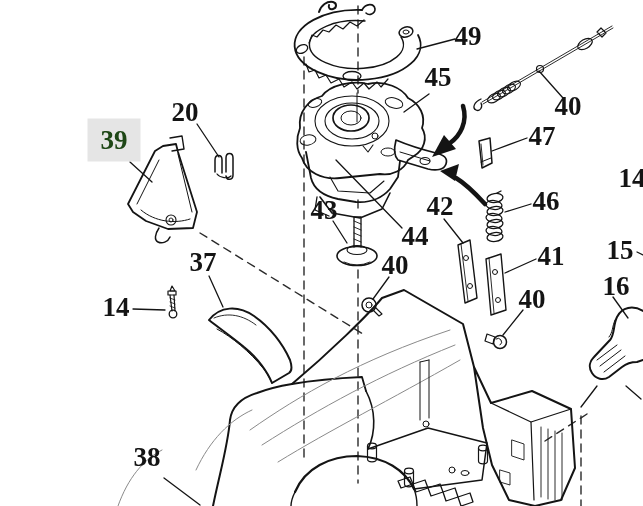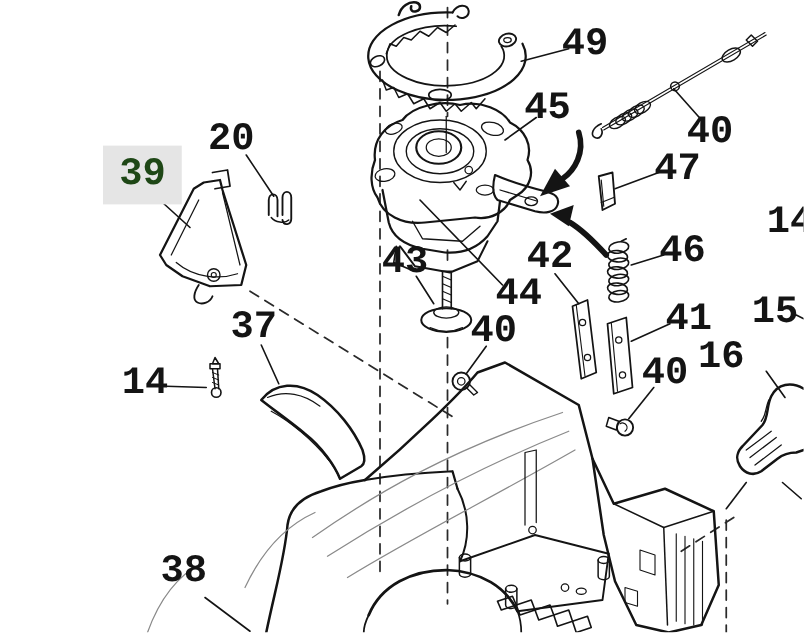--- a/index.html
+++ b/index.html
@@ -3,22 +3,22 @@
 <meta charset="utf-8">
 <style>
   html,body { margin:0; padding:0; background:#ffffff; }
   .stage {
     position:relative; width:643px; height:506px; background:#ffffff;
     overflow:hidden; font-family:"Liberation Sans", sans-serif;
   }
   .stage svg { position:absolute; left:0; top:0; }
   .plabel {
     position:absolute; transform:translate(-50%,-50%);
-    font-family:Liberation Mono, monospace;
-    font-weight:bold; font-size:31px; line-height:1; color:#141414;
+    font-family:Liberation Serif, serif;
+    font-weight:bold; font-size:27px; line-height:1; color:#141414;
     white-space:nowrap; cursor:pointer; user-select:none;text-align:center;
   }
   .plabel.highlighted { padding:8px 13px; }
 </style>
 </head>
 <body>
 
 <div class="stage">
 
 <svg width="643" height="506" viewBox="0 0 643 506" fill="none" stroke="#141414" stroke-linecap="round" stroke-linejoin="round">
@@ -260,31 +260,31 @@
     <path d="M643,311 C633,305 622,307 617,317 C613,325 615,334 610,340 L594,357 C590,361 588,367 592,373 C596,379 603,381 609,377 L622,367 C627,363 632,362 637,362 L643,360"></path>
     <g stroke-width="1">
       <path d="M597,360 L617,345 M600,366 L621,350 M604,372 L625,356"></path>
       <path d="M615,320 C612,327 613,332 609,337"></path>
     </g>
   </g>
 </svg>
 
   <div class="plabel" style="left:468px;top:36px">49</div>
   <div class="plabel" style="left:568px;top:106px">40</div>
-  <div class="plabel" style="left:438px;top:87px">45</div>
+  <div class="plabel" style="left:438px;top:77px">45</div>
   <div class="plabel" style="left:542px;top:136px">47</div>
   <div class="plabel" style="left:546px;top:201px">46</div>
   <div class="plabel" style="left:415px;top:236px">44</div>
   <div class="plabel" style="left:324px;top:210px">43</div>
   <div class="plabel" style="left:440px;top:206px">42</div>
   <div class="plabel" style="left:551px;top:256px">41</div>
   <div class="plabel" style="left:395px;top:265px">40</div>
   <div class="plabel" style="left:532px;top:299px">40</div>
   <div class="plabel highlighted" style="left: 114px; top: 140px; background: #e5e5e5; color: rgb(30, 71, 22);">39</div>
   <div class="plabel" style="left:185px;top:112px">20</div>
   <div class="plabel" style="left:203px;top:262px">37</div>
   <div class="plabel" style="left:116px;top:307px">14</div>
   <div class="plabel" style="left:147px;top:457px">38</div>
   <div class="plabel" style="left:632px;top:178px">14</div>
   <div class="plabel" style="left:620px;top:250px">15</div>
-  <div class="plabel" style="left:577px;top:286px">16</div>
+  <div class="plabel" style="left:616px;top:286px">16</div>
 
 </div>
 
 </body></html>

